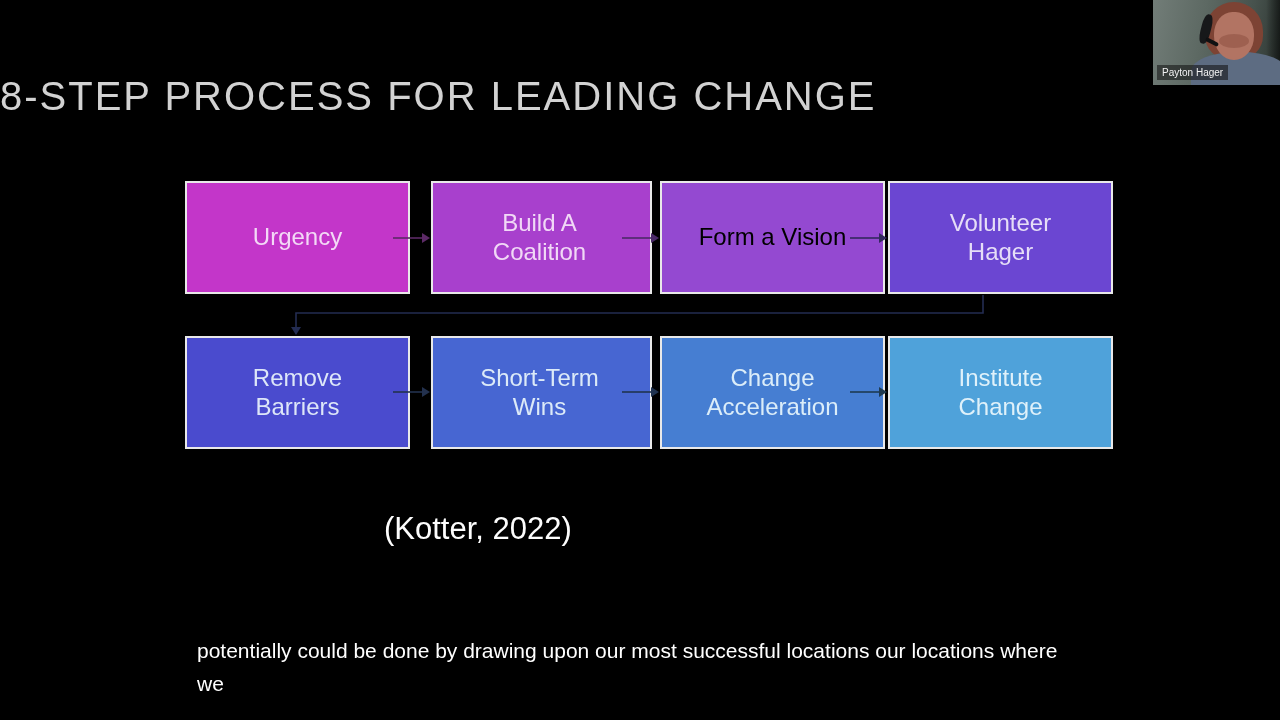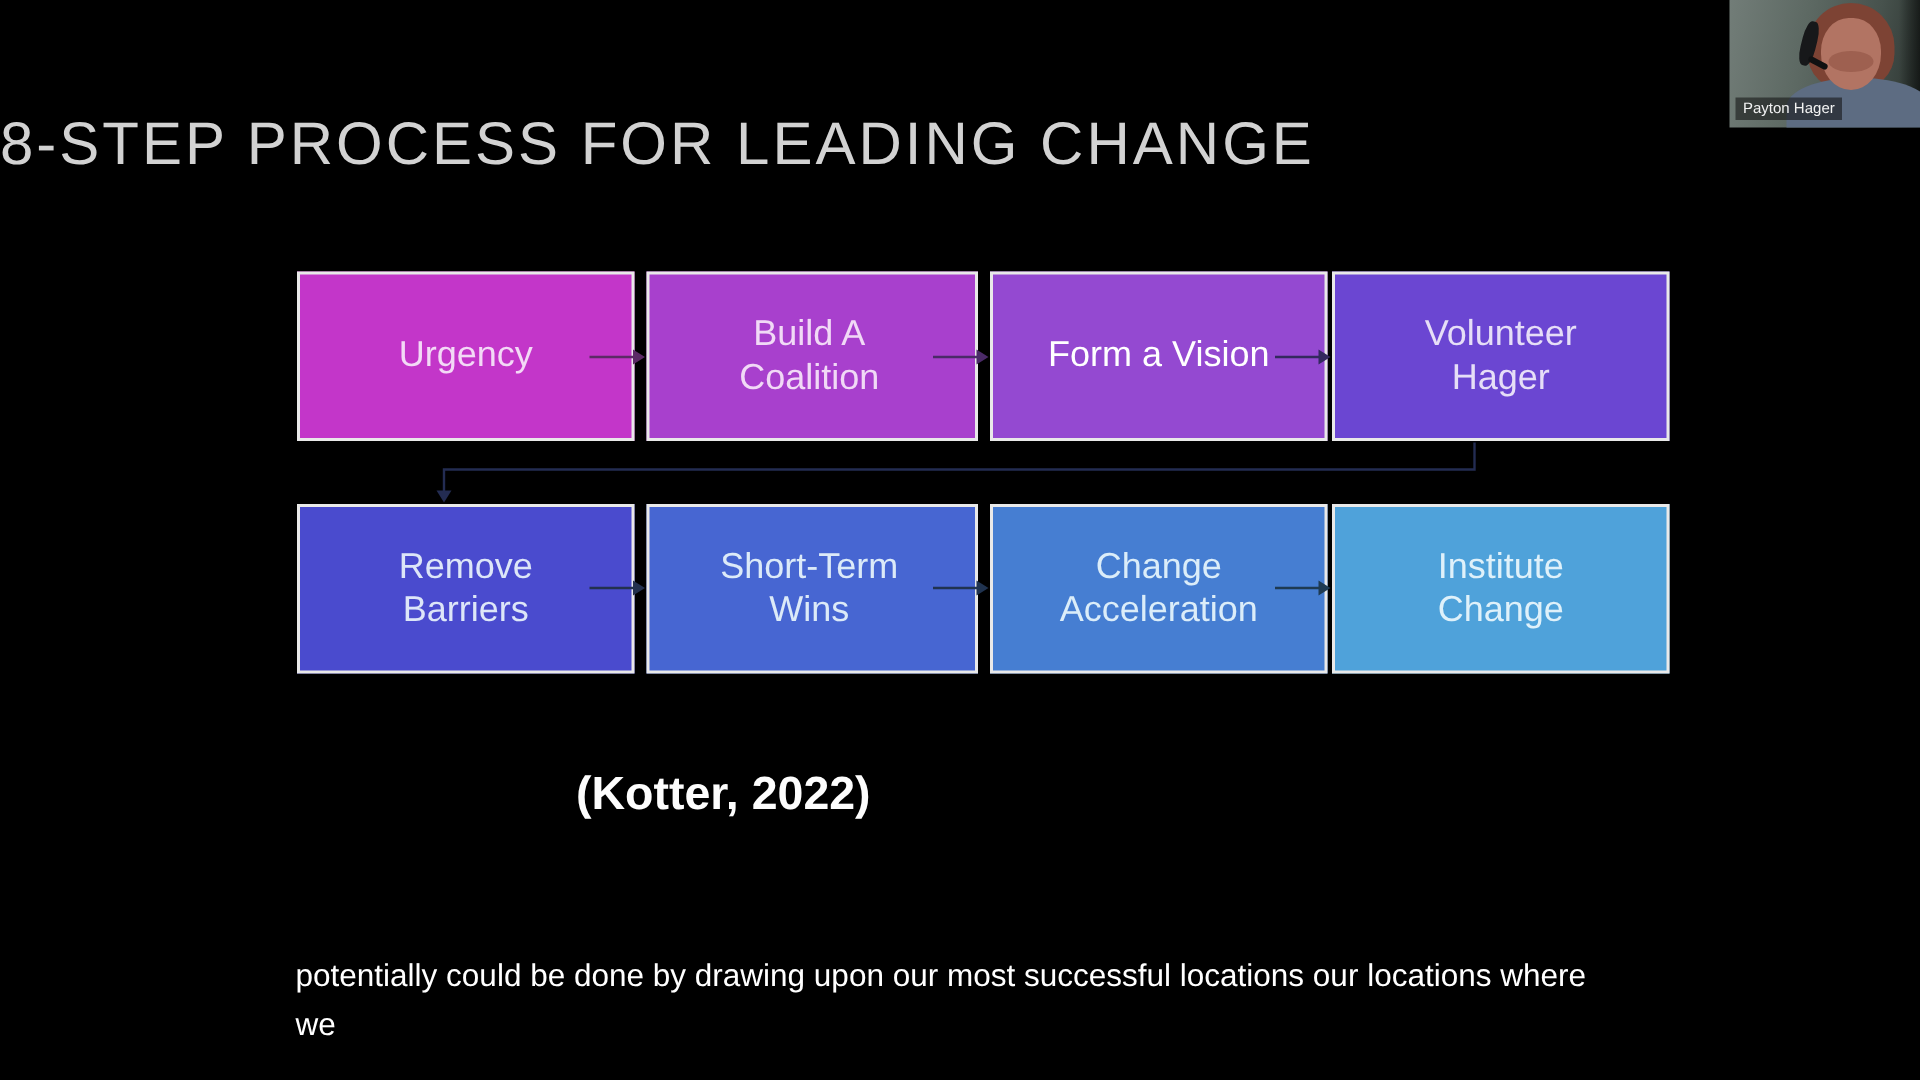--- a/index.html
+++ b/index.html
@@ -25,31 +25,31 @@
     border:2px solid #e9e9e9;
     display:flex;align-items:center;justify-content:center;
     text-align:center;
     font-size:24px;line-height:1.2;
     padding:0 18px;
     box-sizing:content-box;
   }
   .step-box .lbl{display:block;width:153px;}
   .r1{top:181px;}
   .r2{top:336px;}
-  .c1{left:198px;}
+  .c1{left:185px;}
   .c2{left:431px;padding-left:14px;}
   .c3{left:660px;}
   .c4{left:888px;}
   
   .arrows-svg{position:absolute;left:0;top:0;width:1280px;height:720px;pointer-events:none;}
   .arrow-line{fill:none;stroke-width:1.6px;}
   
   .citation{
     position:absolute;left:384px;top:511px;
-    font-size:31px;font-weight:bold;color:#fdfdfd;
+    font-size:31px;font-weight:normal;color:#fdfdfd;
   }
   
   .caption{
     position:absolute;left:197px;top:634px;width:960px;
     font-size:21px;color:#ffffff;line-height:33px;
     text-shadow:0 0 3px #000;
   }
   
   .webcam{
     position:absolute;right:0;top:0;width:127px;height:85px;
@@ -97,21 +97,21 @@
 <body>
 
 <div class="slide-title">8-STEP PROCESS FOR LEADING CHANGE</div>
 
 <div class="step-box r1 c1" style="background-color: rgb(195, 54, 201); color: rgb(243, 217, 246);">
   <span class="lbl">Urgency</span>
 </div>
 <div class="step-box r1 c2" style="background-color: rgb(168, 64, 205); color: rgb(241, 217, 246);">
   <span class="lbl">Build A Coalition</span>
 </div>
-<div class="step-box r1 c3" style="background-color: rgb(148, 73, 209); color: #ffffff;">
+<div class="step-box r1 c3" style="background-color: rgb(148, 73, 209); color: #000000;">
   <span class="lbl">Form a Vision</span>
 </div>
 <div class="step-box r1 c4" style="background-color: rgb(107, 70, 210); color: rgb(230, 222, 247);">
   <span class="lbl">Volunteer Hager</span>
 </div>
 
 <div class="step-box r2 c1" style="background-color: rgb(74, 75, 206); color: rgb(221, 230, 248);">
   <span class="lbl">Remove Barriers</span>
 </div>
 <div class="step-box r2 c2" style="background-color: rgb(71, 102, 210); color: rgb(220, 234, 248);">

